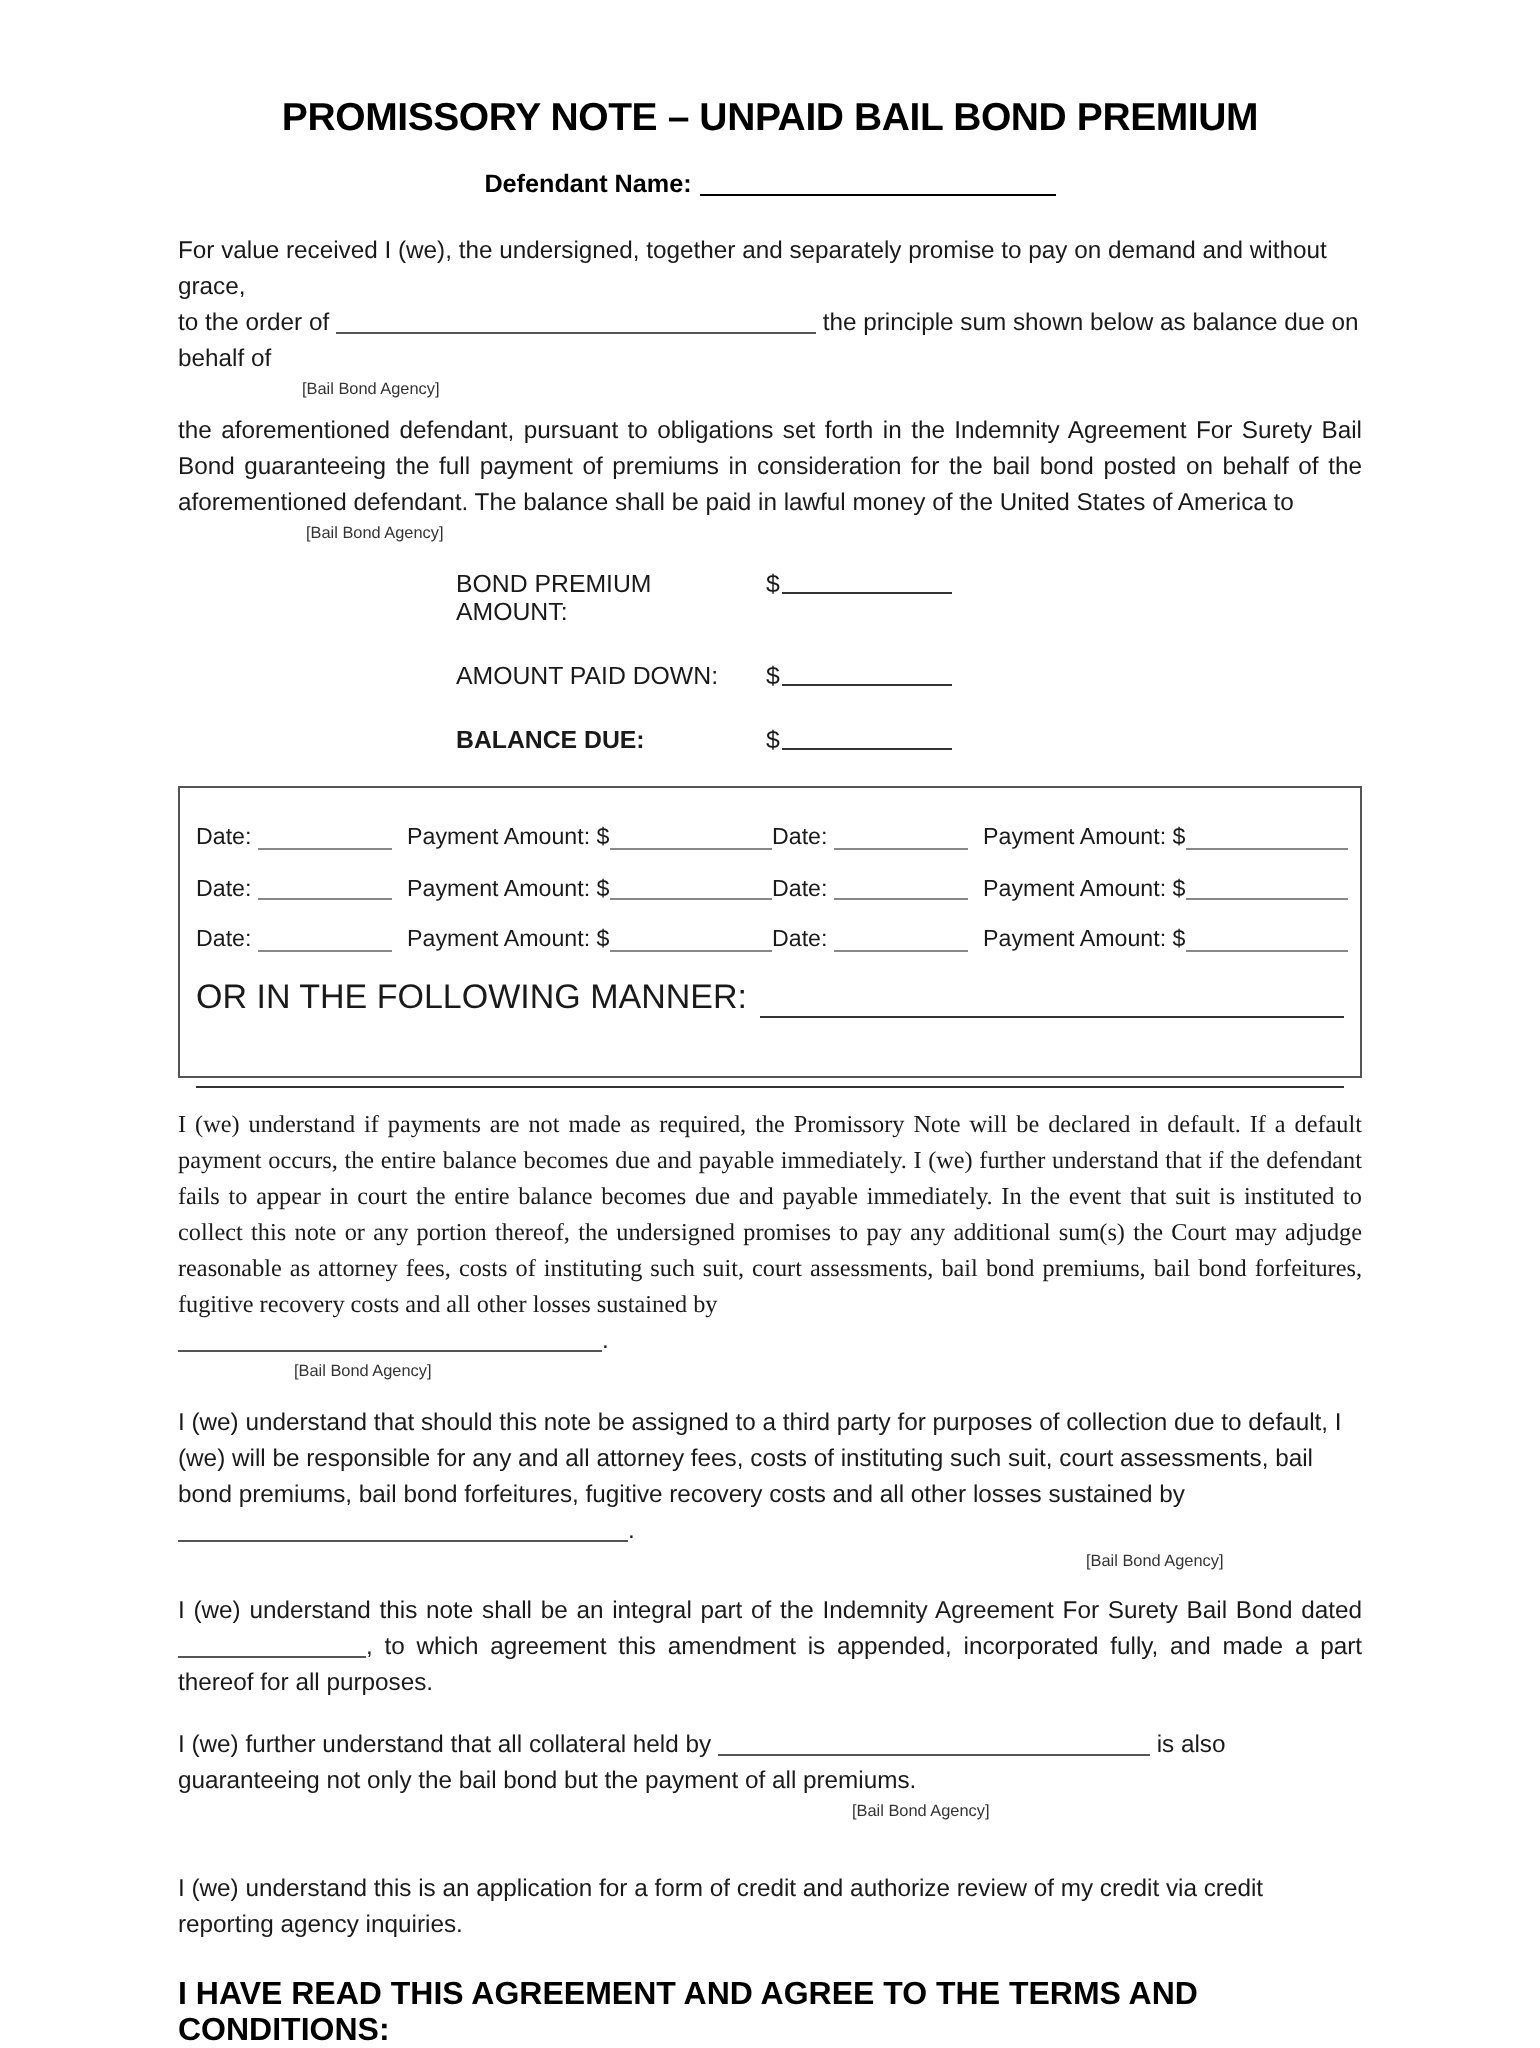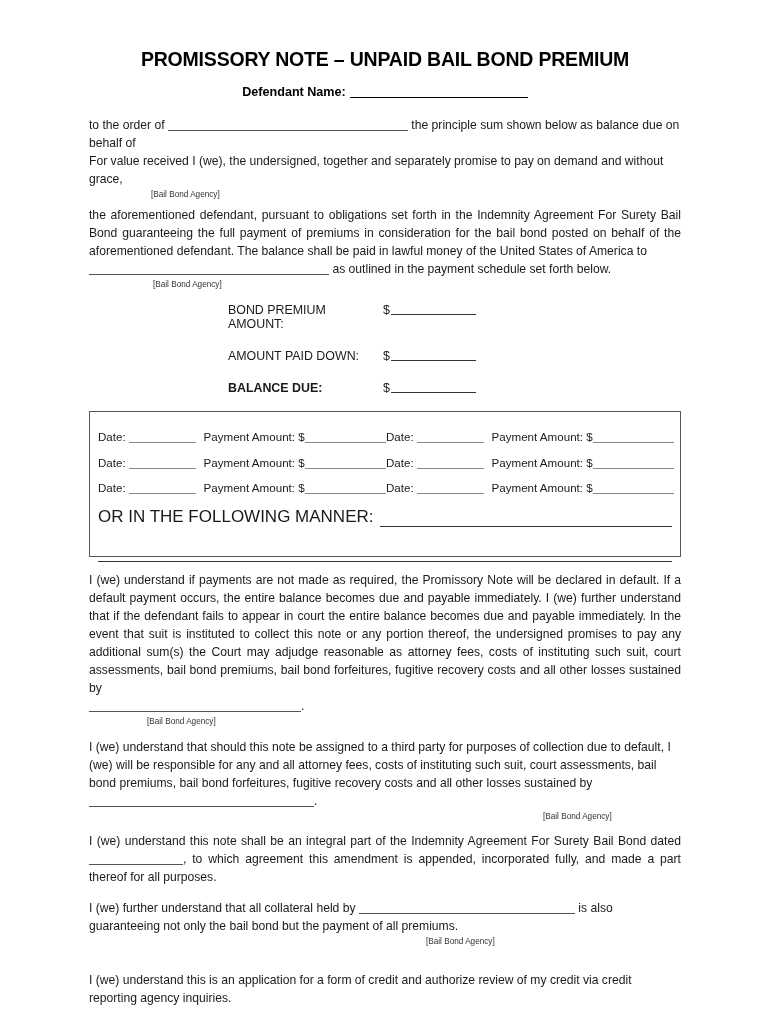--- a/index.html
+++ b/index.html
@@ -116,21 +116,21 @@
     position: relative;
   }
   .sched-row {
     display: flex;
     align-items: flex-end;
     font-size: 11.6px;
     margin-bottom: 12.5px;
     color: #1a1a1a;
     white-space: nowrap;
   }
-  .sched-cell { display: flex; align-items: flex-end; }
+  .sched-cell { display: flex; align-items: center; }
   .sched-cell.c1 { width: 288px; }
   .sched-cell.c2 { width: 288px; }
   .lbl-date { width: 38px; }
   .fill-date {
     display: inline-block;
     width: 82px;
     border-bottom: 1px solid #888;
     height: 11px;
   }
   .lbl-amt { margin-left: 8px; }
@@ -154,21 +154,21 @@
     margin-left: 6px;
   }
   .manner-fill2 {
     border-bottom: 1.2px solid #333;
     height: 12px;
     margin-top: 22px;
   }
 
   
   .mt-18 { margin-top: 18px; }
-  .mt-15 { margin-top: 15px; }
+  .mt-15 { margin-top: 15px; font-family: Liberation Serif, serif; }
   .mt-13 { margin-top: 13px; }
   .mt-12 { margin-top: 12px; }
   .mt-10 { margin-top: 26px; }
   .mt-8  { margin-top: 8px; }
 
   .agency-indent-1 { padding-left: 62px; }
   .agency-indent-2 { padding-left: 64px; }
   .agency-indent-3 { padding-left: 58px; }
   .agency-indent-4 { padding-left: 454px; }
   .agency-indent-5 { padding-left: 337px; }
@@ -185,32 +185,28 @@
 
 <div class="page">
 
   <h1 class="doc-title">PROMISSORY NOTE – UNPAID BAIL BOND PREMIUM</h1>
 
   <div class="defendant-row">
     <span>Defendant Name:</span><span class="blank"></span>
   </div>
 
   <div class="mt-18">
+    <p class="para">For value received I (we), the undersigned, together and separately promise to pay on demand and without grace,</p>
     <p class="para">
       <span>to the order of</span>
       <span class="blank-line bl-240"></span>
       <span>the principle sum shown below as balance due on behalf of</span>
     </p>
-    <p class="para">For value received I (we), the undersigned, together and separately promise to pay on demand and without grace,</p>
     <span class="agency-cap agency-indent-1">[Bail Bond Agency]</span>
     <p class="para justify-all mt-8">the aforementioned defendant, pursuant to obligations set forth in the Indemnity Agreement For Surety Bail Bond guaranteeing the full payment of premiums in consideration for the bail bond posted on behalf of the aforementioned defendant.   The balance shall be paid in lawful money of the United States of America to</p>
-    <p class="para">
-      <span class="blank-line bl-240"></span>
-      <span>as outlined in the payment schedule set forth below.</span>
-    </p>
     <span class="agency-cap agency-indent-2">[Bail Bond Agency]</span>
   </div>
 
   <div class="amounts">
     <div class="amount-row">
       <span class="amount-label">BOND PREMIUM AMOUNT:</span>
       <span class="dollar">$</span>
       <span class="amount-blank"></span>
     </div>
     <div class="amount-row">

